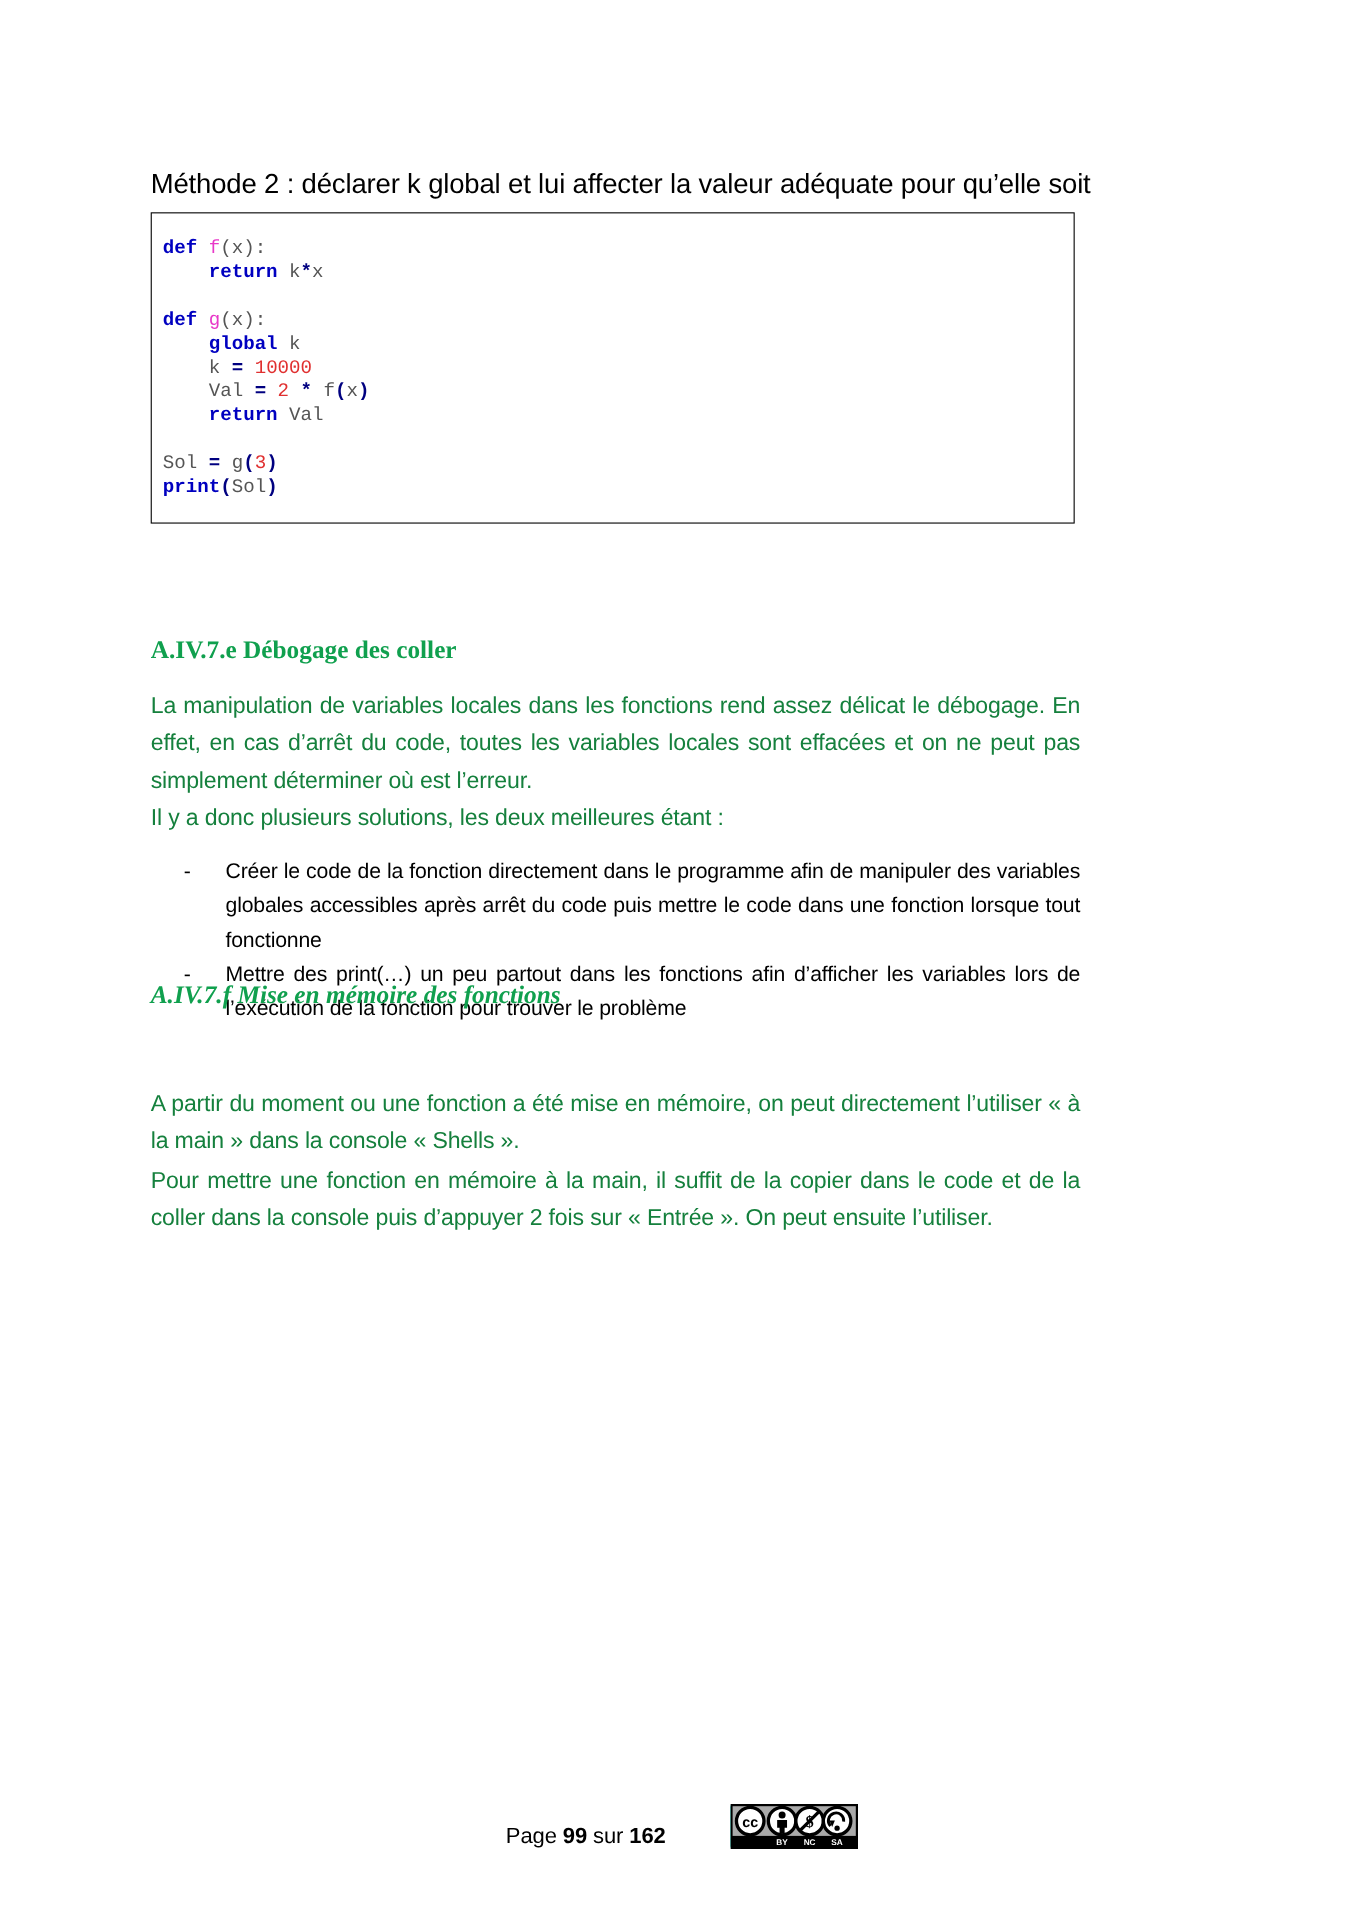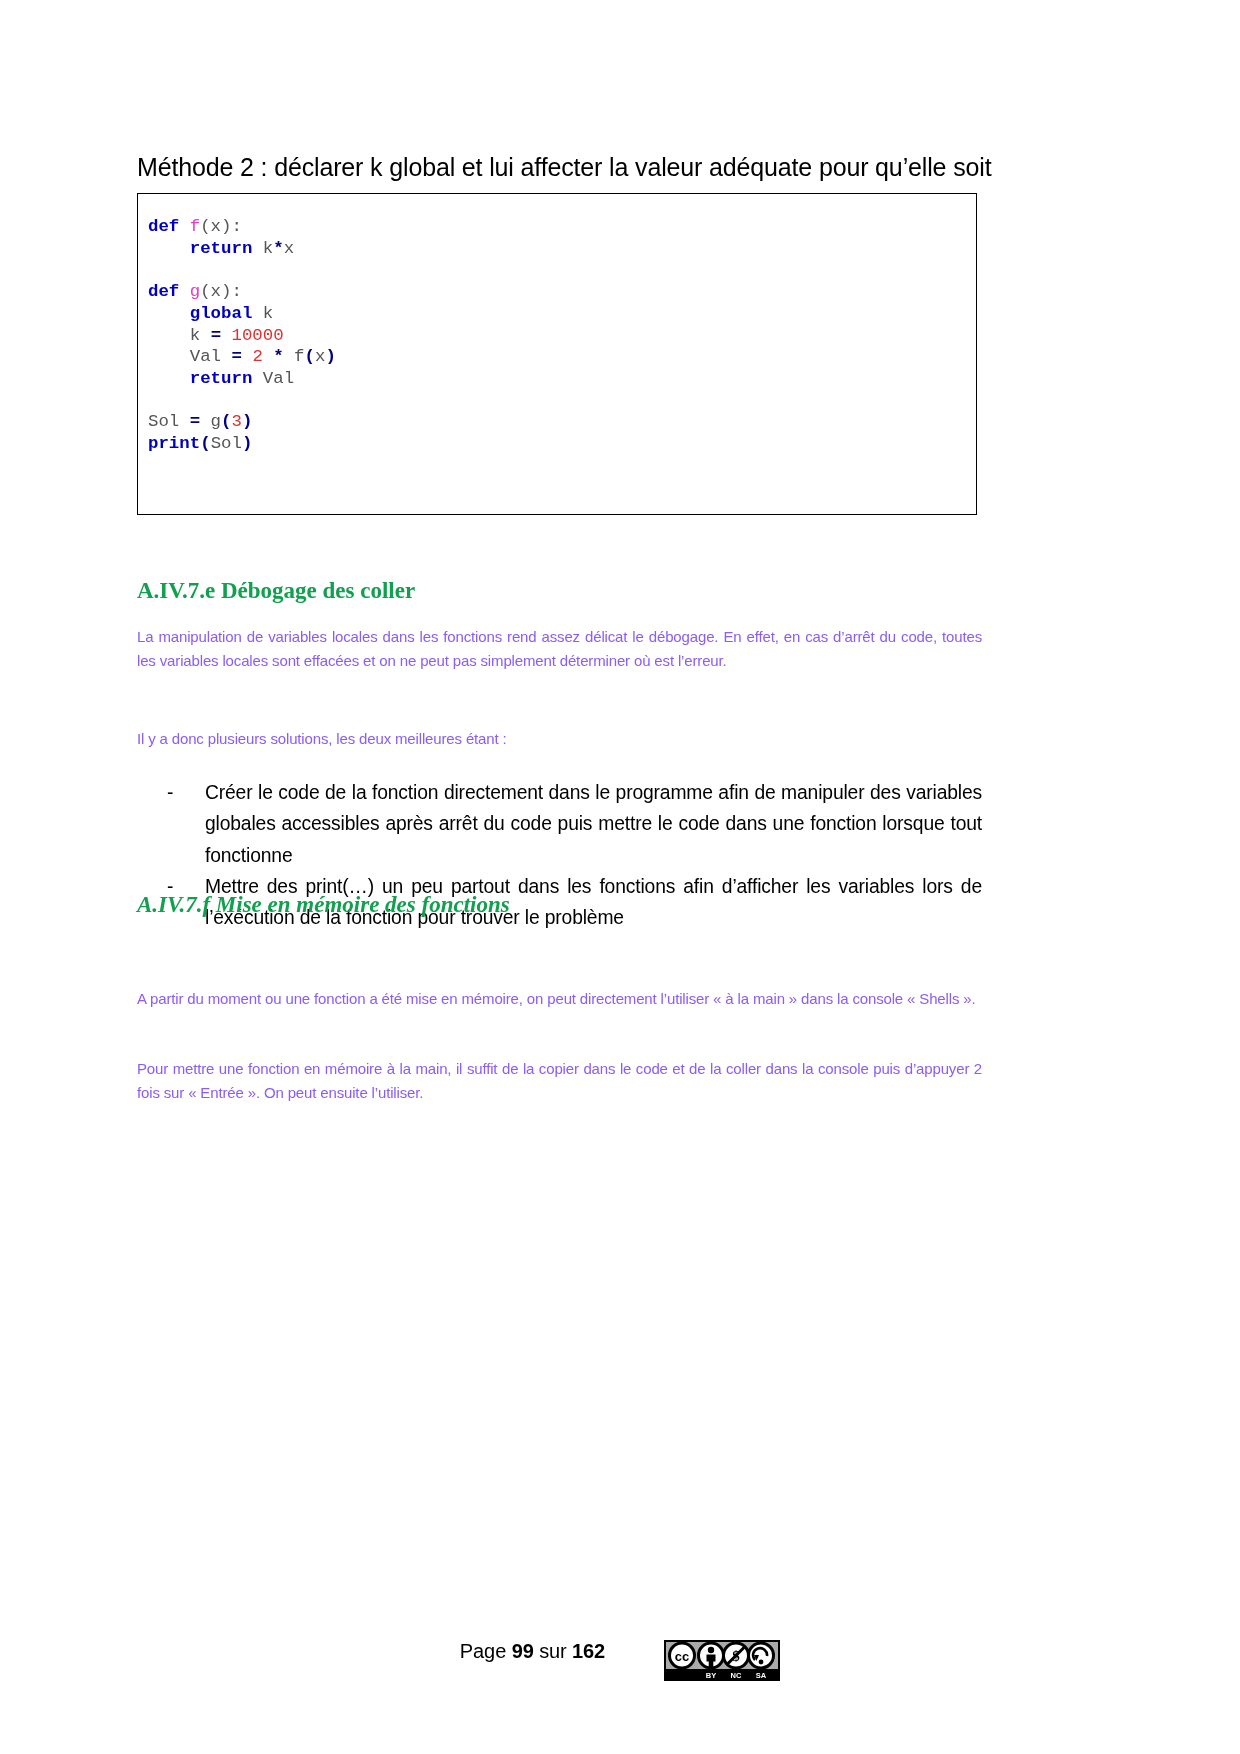--- a/index.html
+++ b/index.html
@@ -40,44 +40,44 @@
     line-height: 1.0;
     padding: 4px 2px 6px 2px;
     font-family: "Liberation Sans", sans-serif;
     letter-spacing: -0.2px;
     color: #000;
   }
   .col-a { width: 285px; }
   .col-b { width: 277px; }
   .col-c { width: 278px; }
   p.para {
-    font-size: 15px;
+    font-size: 21px;
     line-height: 1.62;
     margin: 0;
     text-align: justify;
     letter-spacing: -0.15px;
-    color: #8b5cf6;
+    color: #15803d;
   }
   .intro-line {
     position: absolute;
     left: 137px;
     top: 147px;
     width: 860px;
     font-size: 25px;
     line-height: 1.6;
     letter-spacing: -0.15px;
   }
 
   
   .code-block {
     position: absolute;
     left: 137px;
     top: 193px;
     width: 840px;
-    height: 322px;
+    height: 283px;
     border: 1.3px solid #000000;
     box-sizing: border-box;
     background: #ffffff;
   }
   pre.code {
     margin: 0;
     padding: 22px 0 0 10px;
     font-family: "Liberation Mono", "DejaVu Sans Mono", monospace;
     font-size: 17.4px;
     line-height: 21.7px;
@@ -127,21 +127,21 @@
   
   .footer {
     position: absolute;
     left: 0;
     top: 1640px;
     width: 1240px;
     text-align: center;
   }
   .footer-inner {
     display: inline-flex;
-    align-items: flex-start;
+    align-items: flex-end;
     gap: 22px;
   }
   .page-num {
     font-size: 20px;
     letter-spacing: -0.1px;
     color: #000;
   }
   .page-num b { font-weight: bold; }
 
   .cc-badge {

